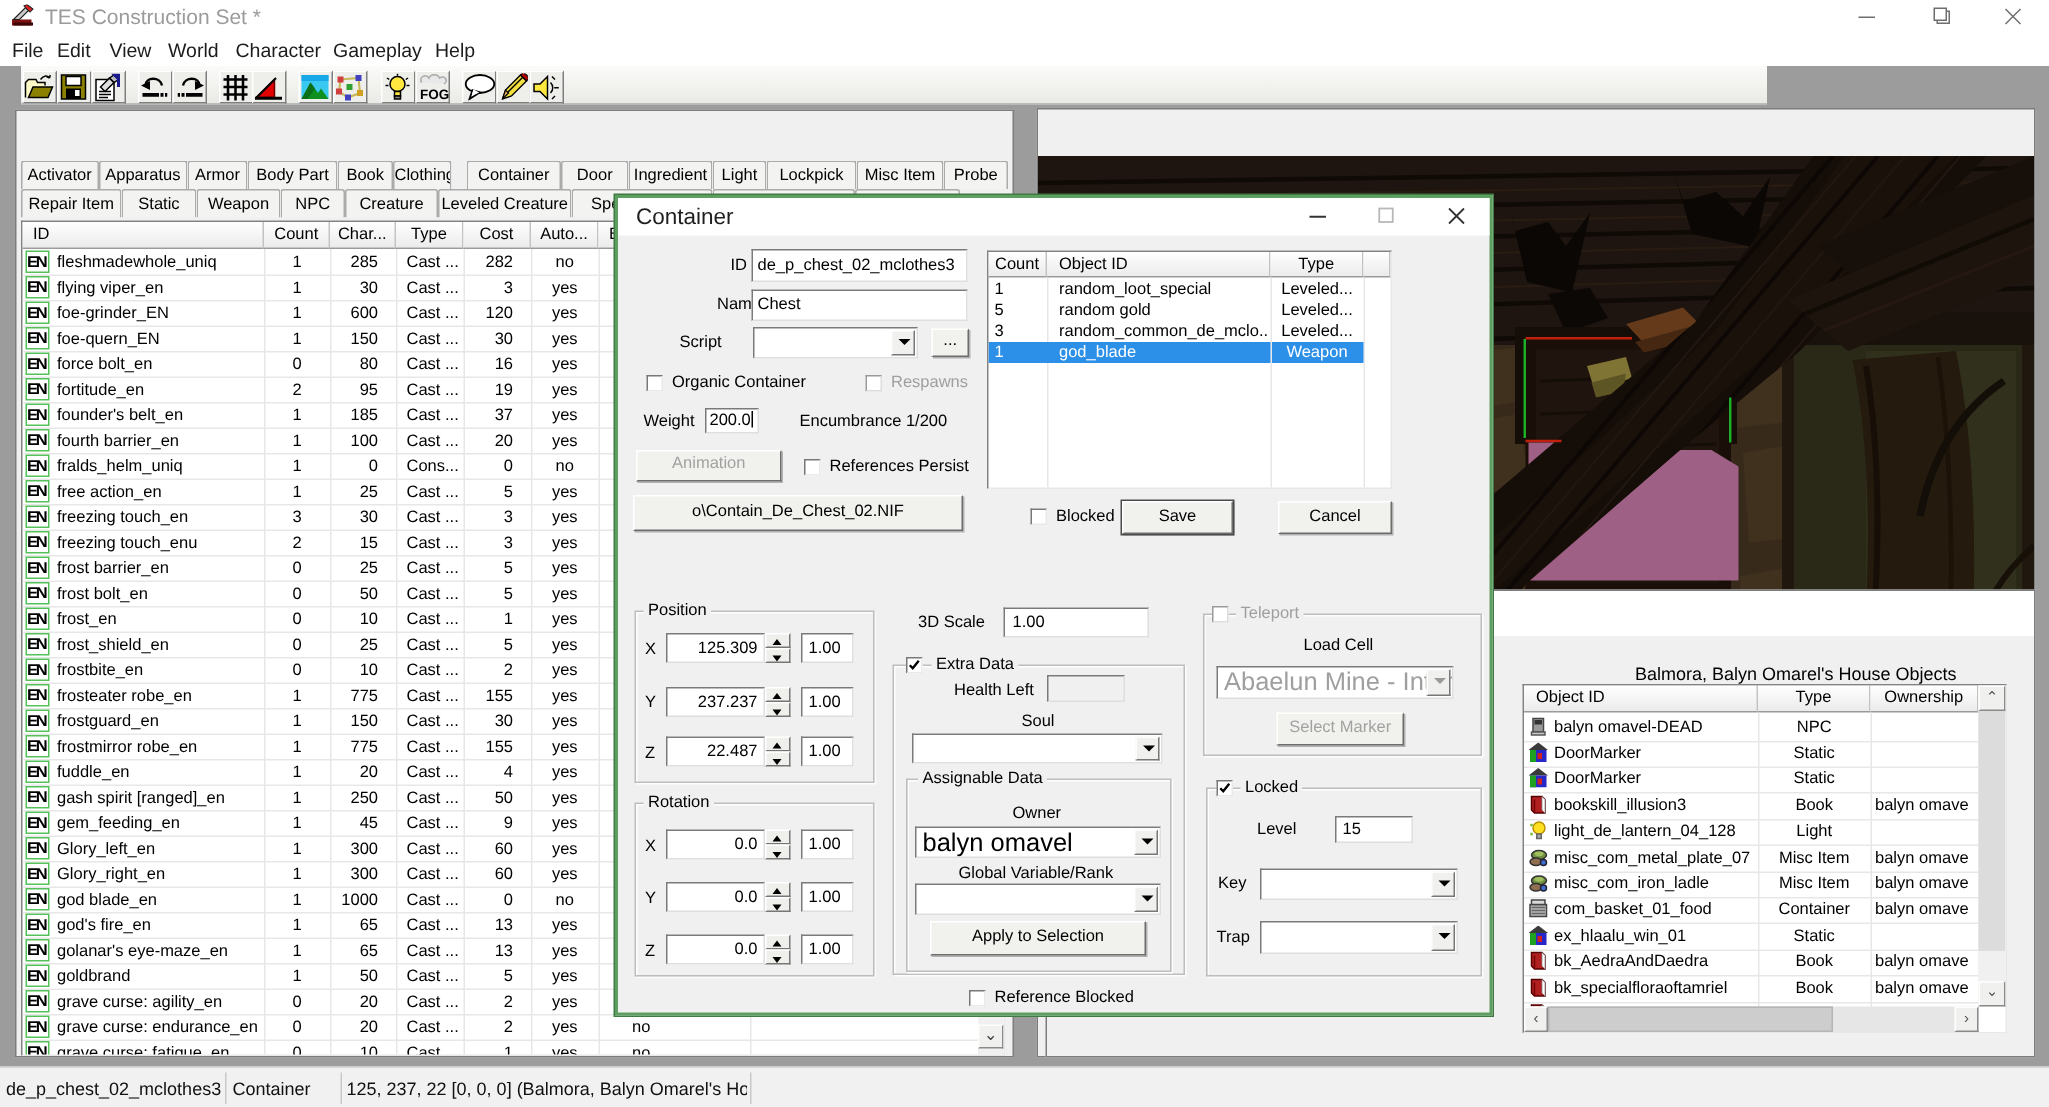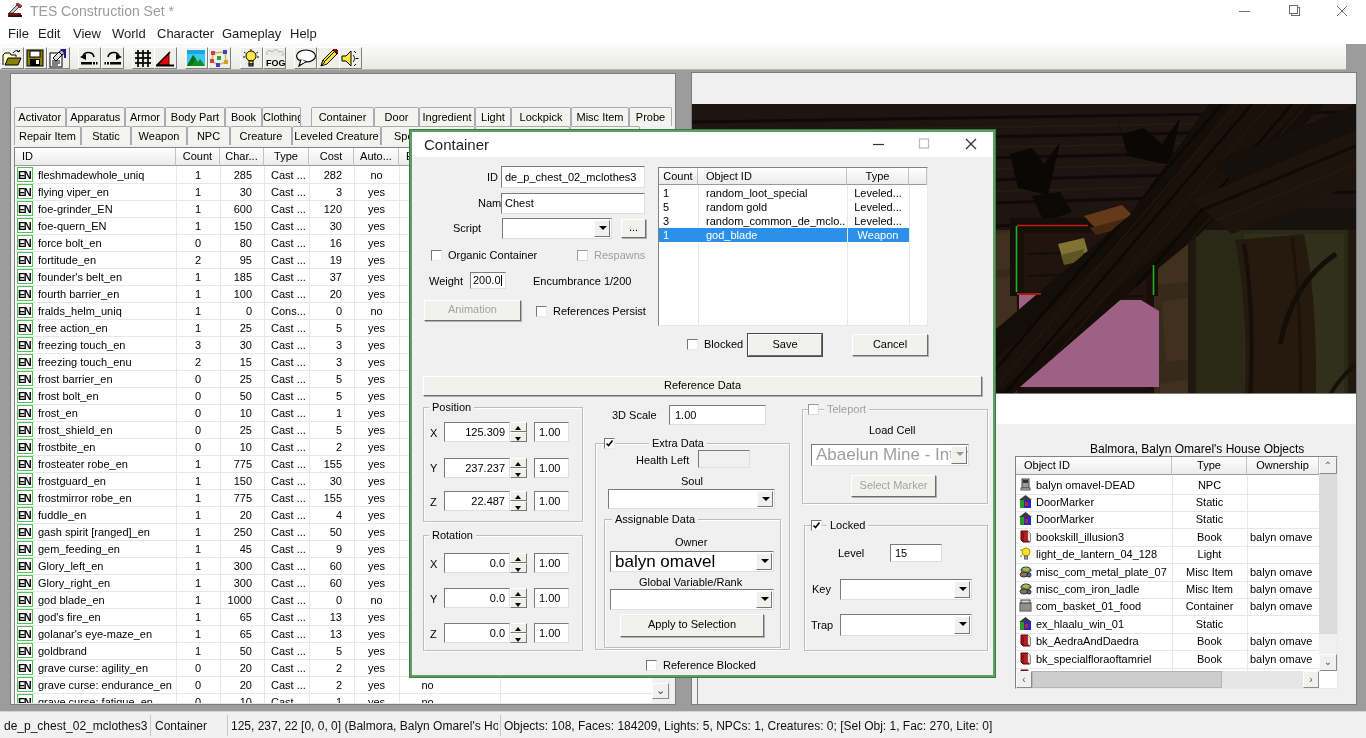--- a/index.html
+++ b/index.html
@@ -2,21 +2,21 @@
 <html><head><meta charset="utf-8">
 <style>
 * { margin:0; padding:0; box-sizing:border-box; }
 html,body { width:1366px; height:738px; overflow:hidden; }
 body { font-family:"Liberation Sans", sans-serif; position:relative; background:#9c9c9c; }
 .abs { position:absolute; }
 .titlebar { left:0; top:0; width:1366px; height:22px; background:#ffffff; }
 .apptitle { left:30px; top:3px; font-size:14px; color:#9b9b9b; }
 .menubar { left:0; top:22px; width:1366px; height:22px; background:#ffffff; }
 .menubar span { position:absolute; top:4px; font-size:13px; color:#1c1c1c; }
-.toolbar { left:0; top:44px; width:1346px; height:26px;
+.toolbar { left:14px; top:44px; width:1164px; height:26px;
   background:linear-gradient(#fbfbf9,#e9e9e6); border-bottom:1px solid #b8b8b6; }
 .tbtn { position:absolute; top:3px; width:23px; height:22px; background:#eeeeeb;
   border:1px solid; border-color:#ffffff #7e7e7e #7e7e7e #ffffff; }
 .tbtn svg { position:absolute; left:0px; top:1px; }
 .mdi { left:0; top:70px; width:1366px; height:641px; background:#9c9c9c; overflow:hidden; }
 .win { position:absolute; background:#f0f0f0; border:1px solid #7c7c7c; }
 .wtitle { position:absolute; left:0; top:0; right:0; height:30px; background:#ffffff;
   font-size:15px; color:#b2b2b2; line-height:30px; padding-left:9px; white-space:nowrap; overflow:hidden; }
 .tab { position:absolute; height:19px; background:#f3f3f1; border:1px solid #ababab;
   border-bottom:none; border-radius:2px 2px 0 0; font-size:11px; color:#000;
@@ -920,20 +920,21 @@
 <div class="cb" style="left:19px;top:118px"></div>
 <div class="lbl" style="left:36px;top:117px;">Organic Container</div>
 <div class="cb dis" style="left:165px;top:118px"></div>
 <div class="lbl dis" style="left:182px;top:117px;">Respawns</div>
 <div class="lbl" style="left:17px;top:143px;">Weight</div>
 <div class="edit" style="left:58px;top:140px;width:36px;height:17px;line-height:15px;padding:0 2px;text-align:left;">200.0<span style="display:inline-block;width:1px;height:11px;background:#000;vertical-align:-2px"></span></div>
 <div class="lbl" style="left:121px;top:143px;">Encumbrance 1/200</div>
 <div class="btn" style="left:12px;top:168px;width:97px;height:21px;line-height:17px;color:#a2a2a2;">Animation</div>
 <div class="cb" style="left:124px;top:174px"></div>
 <div class="lbl" style="left:141px;top:173px;">References Persist</div>
+<div class="btn" style="left:10px;top:198px;width:220px;height:24px;line-height:20px;color:#000;">o\Contain_De_Chest_02.NIF</div>
 <div class="sunk" style="left:246px;top:35px;width:270px;height:159px;overflow:hidden">
 <div class="hdrcell" style="left:0px;width:39px;text-align:center;padding-left:0px;height:17px;line-height:16px">Count</div>
 <div class="hdrcell" style="left:39px;width:149px;text-align:left;padding-left:8px;height:17px;line-height:16px">Object ID</div>
 <div class="hdrcell" style="left:188px;width:62px;text-align:center;padding-left:0px;height:17px;line-height:16px">Type</div>
 <div class="hdrcell" style="left:250px;width:18px;text-align:left;padding-left:8px;height:17px;line-height:16px"></div>
 <div class="gline" style="left:39px;top:17px;width:1px;height:140px"></div>
 <div class="gline" style="left:188px;top:17px;width:1px;height:140px"></div>
 <div class="gline" style="left:250px;top:17px;width:1px;height:140px"></div>
 <div class="row" style="top:18px;width:268px;height:14px;font-size:11px;color:#000">
 <div class="cell" style="left:4px;width:34px;line-height:14px">1</div>
@@ -955,21 +956,20 @@
 <div class="row" style="top:60px;width:268px;height:14px;font-size:11px;color:#fff">
 <div class="cell" style="left:4px;width:34px;line-height:14px">1</div>
 <div class="cell" style="left:47px;width:140px;line-height:14px">god_blade</div>
 <div class="cell" style="left:188px;width:62px;text-align:center;line-height:14px">Weapon</div>
 </div>
 </div>
 <div class="cb" style="left:275px;top:207px"></div>
 <div class="lbl" style="left:292px;top:206px;">Blocked</div>
 <div class="btn" style="left:336px;top:202px;width:74px;height:22px;line-height:18px;color:#000;outline:1px solid #4a4a4a;">Save</div>
 <div class="btn" style="left:440px;top:202px;width:76px;height:22px;line-height:18px;color:#000;">Cancel</div>
-<div class="btn" style="left:11px;top:244px;width:559px;height:20px;line-height:16px;color:#000;">Reference Data</div>
 <div class="group" style="left:11px;top:275px;width:160px;height:115px"></div>
 <div class="lbl glabel" style="left:17px;top:269px">Position</div>
 <div class="lbl" style="left:18px;top:295px;">X</div>
 <div class="edit" style="left:32px;top:290px;width:66px;height:20px;line-height:18px;padding:0 4px;text-align:right;">125.309</div>
 <div class="spinb" style="left:98px;top:290px;height:10px">
         <div class="tri-u"></div>
       </div>
 <div class="spinb" style="left:98px;top:300px;height:10px">
         <div class="tri-d"></div>
       </div>
@@ -1022,21 +1022,21 @@
       </div>
 <div class="edit" style="left:122px;top:491px;width:35px;height:20px;line-height:18px;padding:0 4px;text-align:left;">1.00</div>
 <div class="lbl" style="left:200px;top:277px;">3D Scale</div>
 <div class="edit" style="left:257px;top:273px;width:97px;height:20px;line-height:18px;padding:0 5px;text-align:left;">1.00</div>
 <div class="group" style="left:183px;top:311px;width:195px;height:207px"></div>
 <div class="cb" style="left:192px;top:306px">
         <svg width="9" height="9" viewBox="0 0 9 9" style="position:absolute;left:0;top:0">
           <polyline points="1.5,4.5 3.5,6.5 7.5,1.5" fill="none" stroke="#000" stroke-width="1.6"></polyline>
         </svg>
       </div>
-<div class="lbl glabel" style="left:209px;top:305px;margin-left:28px;">Extra Data</div>
+<div class="lbl glabel" style="left:209px;top:305px;">Extra Data</div>
 <div class="lbl" style="left:224px;top:322px;">Health Left</div>
 <div class="edit" style="left:286px;top:318px;width:52px;height:18px;background:#f0f0f0"></div>
 <div class="lbl" style="left:269px;top:343px;">Soul</div>
 <div class="combo" style="left:196px;top:357px;width:167px;height:20px;color:#000;line-height:18px;padding-left:4px;white-space:nowrap;overflow:hidden">
         <div class="cararea">
           <div class="car"></div>
         </div>
       </div>
 <div class="group" style="left:192px;top:387px;width:177px;height:129px"></div>
 <div class="lbl glabel" style="left:200px;top:381px">Assignable Data</div>
@@ -1084,13 +1084,12 @@
       </div>
 </div>
 </div>
 <div class="abs statusbar">
 <span style="left:4px">de_p_chest_02_mclothes3</span>
 <div class="ssep" style="left:150px"></div>
 <span style="left:155px">Container</span>
 <div class="ssep" style="left:227px"></div>
 <span style="left:231px;width:267px;overflow:hidden;display:inline-block">125, 237, 22 [0, 0, 0] (Balmora, Balyn Omarel's House)</span>
 <div class="ssep" style="left:500px"></div>
-<span style="left:504px;width:860px;overflow:hidden;display:inline-block">Objects: 108, Faces: 184209, Lights: 5, NPCs: 1, Creatures: 0; [Sel Obj: 1, Fac: 270, Lite: 0]</span>
 </div>
 </body></html>

